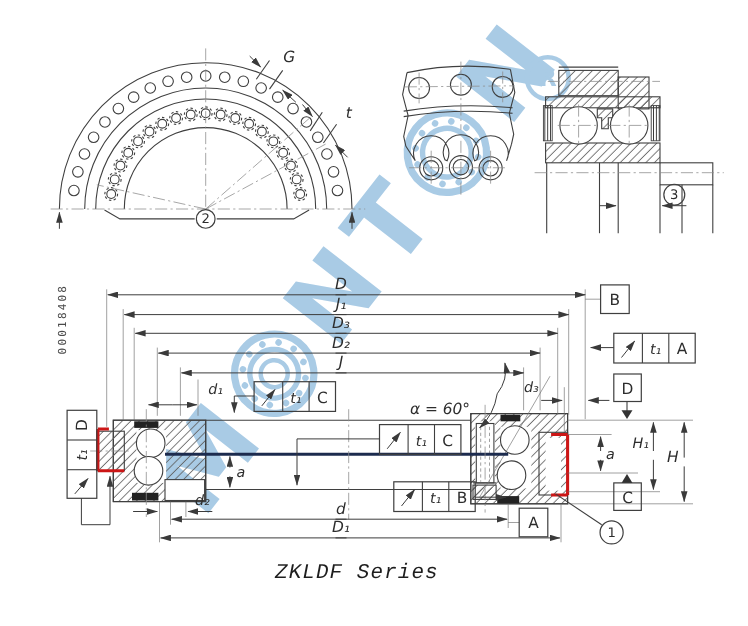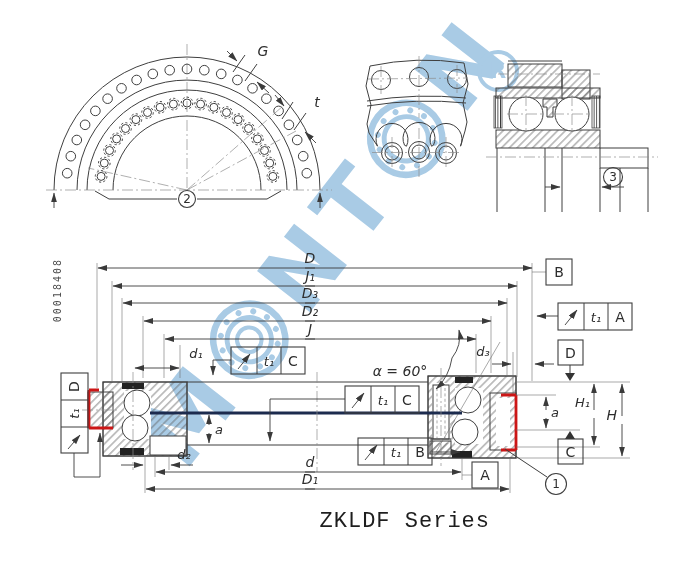--- a/index.html
+++ b/index.html
@@ -12,22 +12,22 @@
           color:#a9cbe5;letter-spacing:2px;user-select:none;}
   .wm-letter{line-height:1;}
   .wm-logo{width:82px;height:82px;}
   #wm-reg{position:absolute;left:477px;top:50px;width:34px;height:34px;border:4px solid #a9cbe5;
           border-radius:50%;color:#a9cbe5;font-size:21px;font-weight:700;display:flex;
           align-items:center;justify-content:center;z-index:1;}
   
   #doc-num{position:absolute;left:52px;top:258px;z-index:3;writing-mode:vertical-rl;
            transform:rotate(180deg);font-family:"DejaVu Sans Mono",monospace;font-size:10px;
            letter-spacing:2px;color:#4a4a4a;}
-  #caption{position:absolute;left:250px;top:509px;width:240px;text-align:right;z-index:3;
-           font-family:"Liberation Mono",monospace;font-size:22px;color:#1e1e1e;letter-spacing:1px;}
+  #caption{position:absolute;left:250px;top:509px;width:240px;text-align:left;z-index:3;
+           font-family:"Liberation Mono",monospace;font-size:19px;color:#1e1e1e;letter-spacing:1px;font-style:italic;}
   
   svg{position:absolute;left:0;top:0;z-index:2;}
   .ln{stroke:#3f3f3f;stroke-width:1;fill:none;}
   .lnw{stroke:#3f3f3f;stroke-width:1;fill:#fff;}
   .lnt{stroke:#6f6f6f;stroke-width:0.6;fill:none;}
   .cl{stroke:#8d8d8d;stroke-width:0.7;fill:none;stroke-dasharray:11 3 2 3;}
   .dsh{stroke-dasharray:3 2.4;}
   .dim{stroke:#3a3a3a;stroke-width:0.9;fill:none;marker-end:url(#arr);}
   .hv{fill:url(#h45);stroke:#3f3f3f;stroke-width:1;}
   .seal{fill:#222;stroke:none;}

